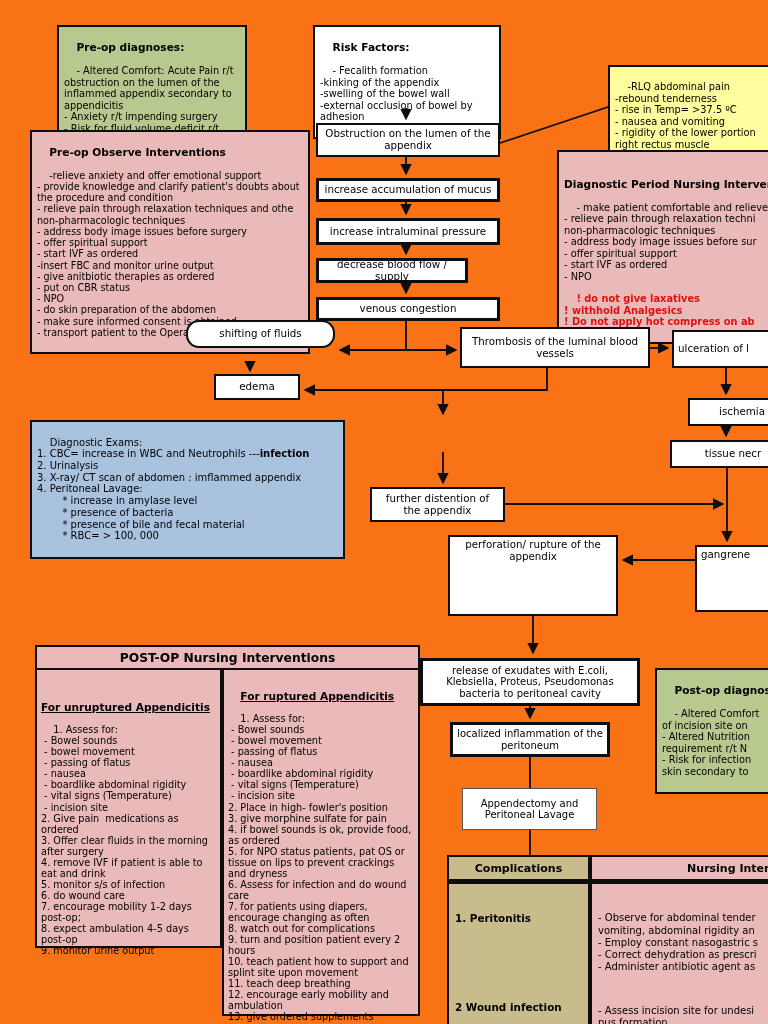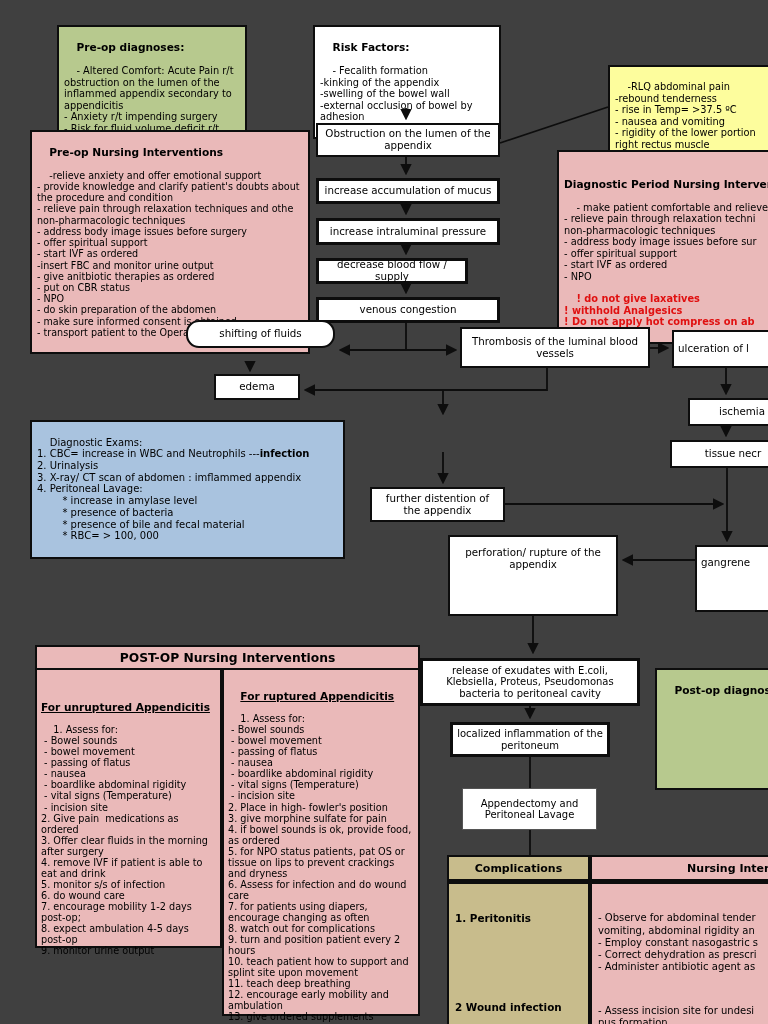--- a/index.html
+++ b/index.html
@@ -1,30 +1,30 @@
 <!DOCTYPE html>
 <html><head>
 <meta charset="utf-8">
 <style>
   html,body{margin:0;padding:0;background:#fff;}
-  #stage{position:relative;width:768px;height:1024px;overflow:hidden;background:#404040;
+  #stage{position:relative;width:768px;height:1024px;overflow:hidden;background:#f97316;
          font-family:"DejaVu Sans","Liberation Sans",sans-serif;color:#000;}
   .box{position:absolute;box-sizing:border-box;border:2px solid #0d0d0d;padding:3px 5px;
        font-size:9.8px;line-height:1.17;white-space:pre-wrap;}
   .box .ttl{font-weight:bold;font-size:10.6px;}
   .green{background:#b7c98e;}
   .pink{background:#eab9b9;}
   .yellow{background:#fdfd9d;}
   .blue{background:#a9c3df;}
   .purple{background:#c7c2e0;}
   .khaki{background:#c8bc8c;}
   .white{background:#ffffff;}
   .fbox{position:absolute;box-sizing:border-box;background:#fff;border:2px solid #0d0d0d;
         display:flex;align-items:center;justify-content:center;text-align:center;
-        font-size:10.3px;line-height:1.15;padding:10px 4px;}
+        font-size:10.3px;line-height:1.15;padding:2px 4px;}
   .b3{border-width:3px;}
   .topalign{align-items:flex-start;}
   .leftalign{justify-content:flex-start;text-align:left;}
   .warn{color:#e01010;font-weight:bold;}
   .nowrapline{white-space:pre;}
   #connectors{position:absolute;left:0;top:0;width:768px;height:1024px;pointer-events:none;}
   #connectors path{stroke:#0d0d0d;stroke-width:1.8;fill:none;}
   
   .tblhead{position:absolute;box-sizing:border-box;border:2px solid #0d0d0d;background:#eab9b9;
            display:flex;align-items:center;justify-content:center;font-weight:bold;font-size:12.3px;}
@@ -61,21 +61,21 @@
   <div class="box yellow" style="left:608px;top:65px;width:185px;min-height:85px;">
     <span>-RLQ abdominal pain
 -rebound tenderness
 - rise in Temp= &gt;37.5 ºC
 - nausea and vomiting
 - rigidity of the lower portion
 right rectus muscle</span>
   </div>
 
   <div class="box pink" style="left:30px;top:130px;width:280px;min-height:172px;font-size:9.6px;">
-    <span class="ttl">Pre-op Nursing Interventions</span><br>
+    <span class="ttl">Pre-op Observe Interventions</span><br>
     <span>-relieve anxiety and offer emotional support
 - provide knowledge and clarify patient's doubts about the procedure and condition
 - relieve pain through relaxation techniques and othe non-pharmacologic techniques
 - address body image issues before surgery
 - offer spiritual support
 - start IVF as ordered
 -insert FBC and monitor urine output
 - give anitbiotic therapies as ordered
 - put on CBR status
 - NPO
@@ -153,20 +153,26 @@
         * presence of bile and fecal material
         * RBC= &gt; 100, 000</span>
   </div>
 
   <div class="fbox b3" style="left:420px;top:658px;width:220px;height:48px;font-size:10px;">
       <span>release of exudates with E.coli, Klebsiella, Proteus, Pseudomonas bacteria to peritoneal cavity</span>
     </div>
 
   <div class="box green" style="left:655px;top:668px;width:150px;min-height:122px;">
     <span class="ttl nowrapline">Post-op diagnoses:</span><br>
+    <span>- Altered Comfort
+of incision site on
+- Altered Nutrition
+requirement r/t N
+- Risk for infection
+skin secondary to</span>
   </div>
 
   <div class="fbox b3" style="left:450px;top:722px;width:160px;height:35px;font-size:10px;">
       <span>localized inflammation of the peritoneum</span>
     </div>
 
   <div class="fbox purple" style="left:462px;top:788px;width:135px;height:42px;font-size:10px;border-width:1.5px;border-color:#555;">
       <span>Appendectomy and Peritoneal Lavage</span>
     </div>
 

